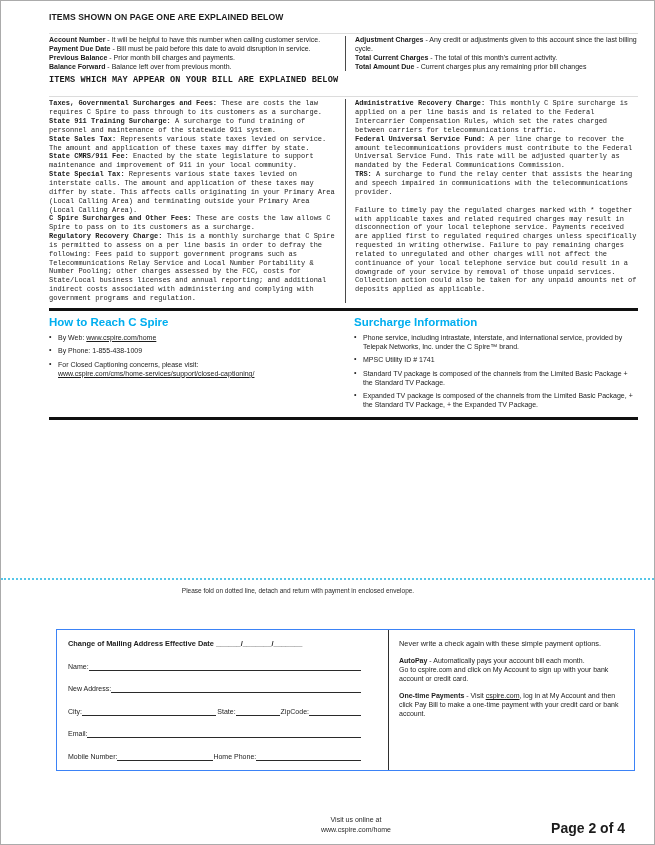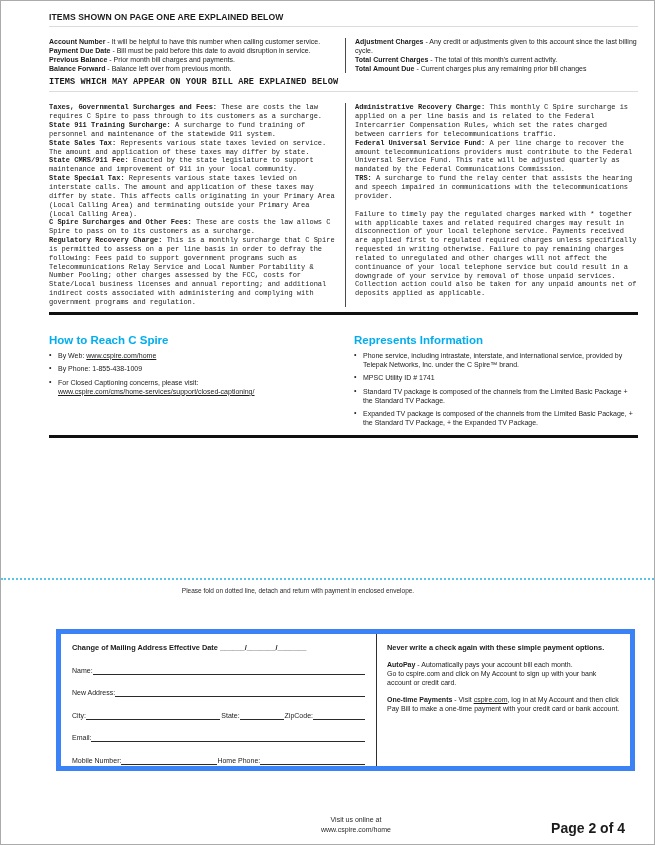--- a/index.html
+++ b/index.html
@@ -5,56 +5,56 @@
   html,body{margin:0;padding:0;background:#ffffff;}
   .page{
     position:relative;width:655px;height:845px;box-sizing:border-box;
     background:#ffffff;border:1px solid #ababab;overflow:hidden;
     font-family:"Liberation Sans", sans-serif;color:#1c1c1c;
     -webkit-font-smoothing:antialiased;
   }
   .content{position:absolute;left:48px;top:11px;width:589px;}
   .sec-header{
     font-size:8.6px;font-weight:bold;letter-spacing:0.1px;
-    padding-bottom:4px;border-bottom:1px solid #dcdcdc;margin-bottom:11px;
+    padding-bottom:11px;border-bottom:1px solid #dcdcdc;margin-bottom:2px;
   }
   .cols{display:flex;align-items:stretch;}
   .col-l{width:296px;box-sizing:border-box;padding-right:9px;}
   .col-r{flex:1;box-sizing:border-box;padding-left:9px;}
   .col-r.divided{border-left:1px solid #4a4a4a;}
   .def-item{font-size:7px;line-height:8.85px;}
   .def-item b{font-weight:bold;}
   .para{font-size:7px;line-height:8.85px;margin-top:9px;}
   .rule-thick{border-top:3px solid #101010;height:0;}
   .rt1{margin-top:5px;}
   .rt2{margin-top:3px;}
   .sect2{margin-top:4px;font-family:Liberation Mono, monospace;}
-  .reach-row{margin-top:16px;min-height:96px;}
+  .reach-row{margin-top:2px;min-height:96px;}
   .cyan-header{font-size:11.5px;font-weight:bold;color:#00aeef;margin:3px 0 5px;}
   .bullet-item{display:flex;font-size:7px;line-height:9px;margin-bottom:4.5px;}
   .bullet-dot{width:9px;flex:none;font-size:7px;line-height:8px;}
   .link{color:#1c1c1c;text-decoration:underline;cursor:pointer;}
   .fold-line{position:absolute;left:0;right:0;top:577px;border-top:2px dotted #56c6e8;}
   .fold-text{position:absolute;left:0;top:586px;width:594px;text-align:center;font-size:6.5px;color:#2a2a2a;}
   .bottom-box{
     position:absolute;left:55px;top:628px;width:579px;height:142px;
-    box-sizing:border-box;border:5px solid #3b82f6;display:flex;
+    box-sizing:border-box;border:1px solid #3b82f6;display:flex;gap:16px;
   }
   .addr-pane{width:315px;box-sizing:border-box;padding:9px 11px 8px;}
   .pay-pane{flex:1;box-sizing:border-box;border-left:1px solid #2f2f2f;padding:9px 10px 8px;}
   .addr-title{font-size:7.4px;font-weight:bold;}
   .frow{display:flex;align-items:flex-end;margin-top:14.5px;font-size:7px;line-height:8px;}
   .frow .lbl{flex:none;white-space:pre;}
   .bl{border-bottom:1px solid #2a2a2a;height:8px;box-sizing:border-box;}
   .bl.grow{flex:1;}
   .bl.city{flex:1;margin-right:1px;}
   .bl.state{width:44px;flex:none;margin-right:1px;}
   .bl.zip{width:52px;flex:none;}
   .bl.mobile{width:96px;flex:none;}
-  .pay-title{font-size:7.4px;font-weight:bold;}
+  .pay-title{font-size:7.4px;font-weight:normal;}
   .pay-para{font-size:7px;line-height:9px;margin-top:8px;}
   .footer-center{position:absolute;left:250px;top:814px;width:210px;text-align:center;font-size:7px;line-height:9.5px;color:#2a2a2a;}
   .page-indicator{position:absolute;right:29px;top:819px;font-size:14px;font-weight:bold;}
 </style>
 </head>
 <body>
 
 <div class="page">
   <div class="content">
 
@@ -106,21 +106,21 @@
         <div class="bullet-item">
           <span class="bullet-dot">•</span>
           <span>By Phone: 1-855-438-1009</span>
         </div>
         <div class="bullet-item">
           <span class="bullet-dot">•</span>
           <span><span>For Closed Captioning concerns, please visit:</span><br><span class="link">www.cspire.com/cms/home-services/support/closed-captioning/</span></span>
         </div>
       </div>
       <div class="col-r">
-        <div class="cyan-header">Represents Information</div>
+        <div class="cyan-header">Surcharge Information</div>
         <div class="bullet-item">
           <span class="bullet-dot">•</span>
           <span>Phone service, including intrastate, interstate, and international service, provided by Telepak Networks, Inc. under the C Spire™ brand.</span>
         </div>
         <div class="bullet-item">
           <span class="bullet-dot">•</span>
           <span>MPSC Utility ID # 1741</span>
         </div>
         <div class="bullet-item">
           <span class="bullet-dot">•</span>

